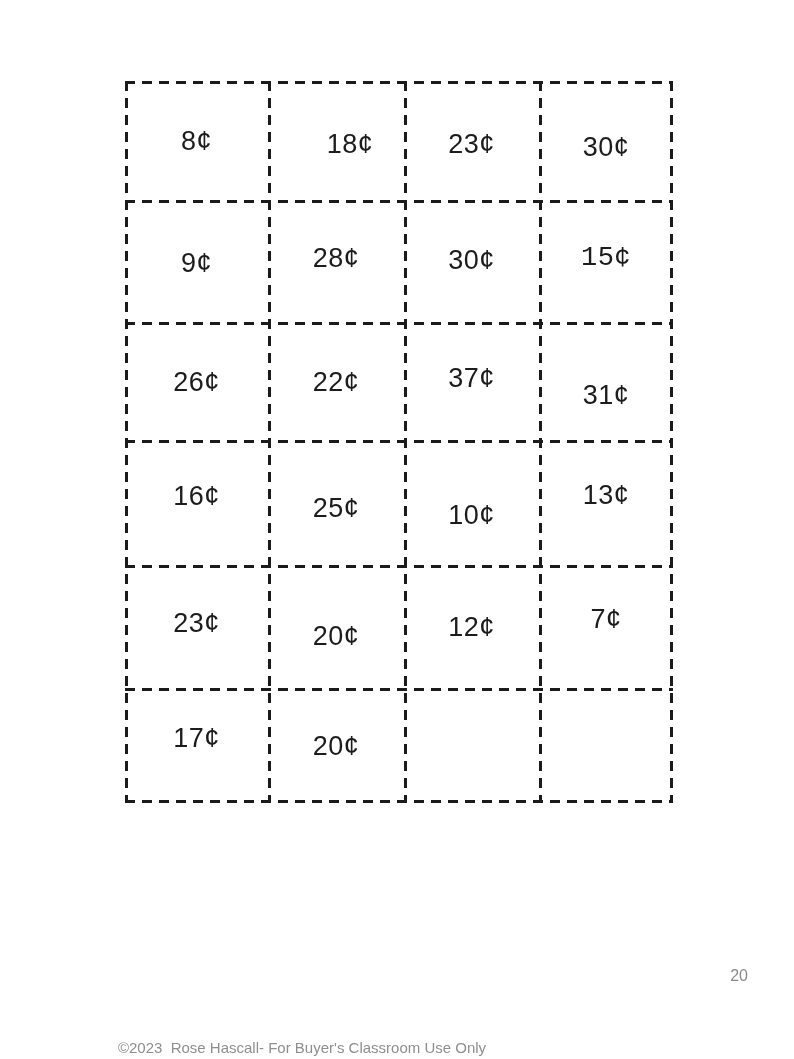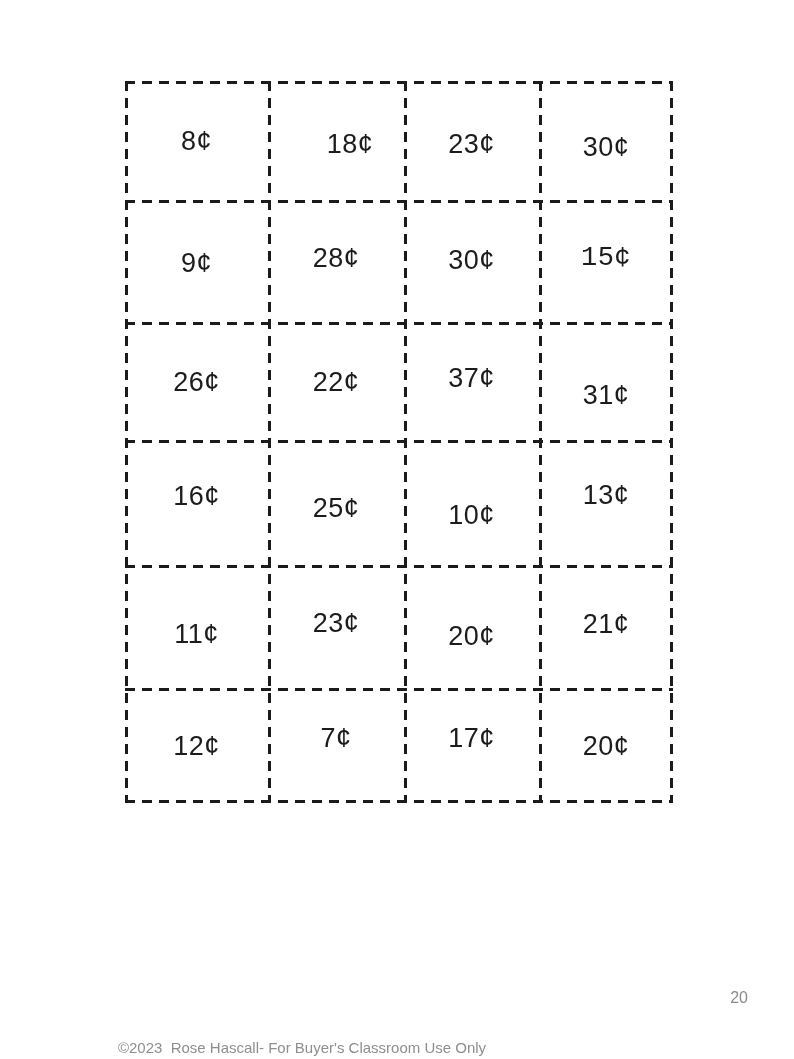--- a/index.html
+++ b/index.html
@@ -61,21 +61,21 @@
     top: 995px;
     width: 420px;
     text-align: center;
     font-size: 15px;
     line-height: 21px;
     color: #8e8e8e;
     white-space: pre-wrap;
   }
   .page-number {
     position: absolute;
-    top: 989px;
+    top: 967px;
     right: 46px;
     font-size: 16px;
     color: #8a8a8a;
   }
 </style>
 </head>
 <body>
 
 <div class="page">
 
@@ -123,30 +123,24 @@
       <div class="card">
         <span style="transform: translateY(-9px); margin-top: 29px;">25¢</span>
       </div>
       <div class="card">
         <span style="transform: translateY(-7px); margin-top: 39px;">10¢</span>
       </div>
       <div class="card">
         <span style="transform: translateY(-7px);">13¢</span>
       </div>
       <div class="card">
-        <span style="transform: translateY(8px);">11¢</span>
-      </div>
-      <div class="card">
         <span style="transform: translateY(-3px);">23¢</span>
       </div>
       <div class="card">
         <span style="transform: translateY(10px);">20¢</span>
-      </div>
-      <div class="card">
-        <span style="transform: translateY(-2px);">21¢</span>
       </div>
       <div class="card">
         <span style="transform: translateY(-5px); margin-top: 12px;">12¢</span>
       </div>
       <div class="card">
         <span style="transform: translateY(-7px);">7¢</span>
       </div>
       <div class="card">
         <span style="transform: translateY(-7px);">17¢</span>
       </div>

